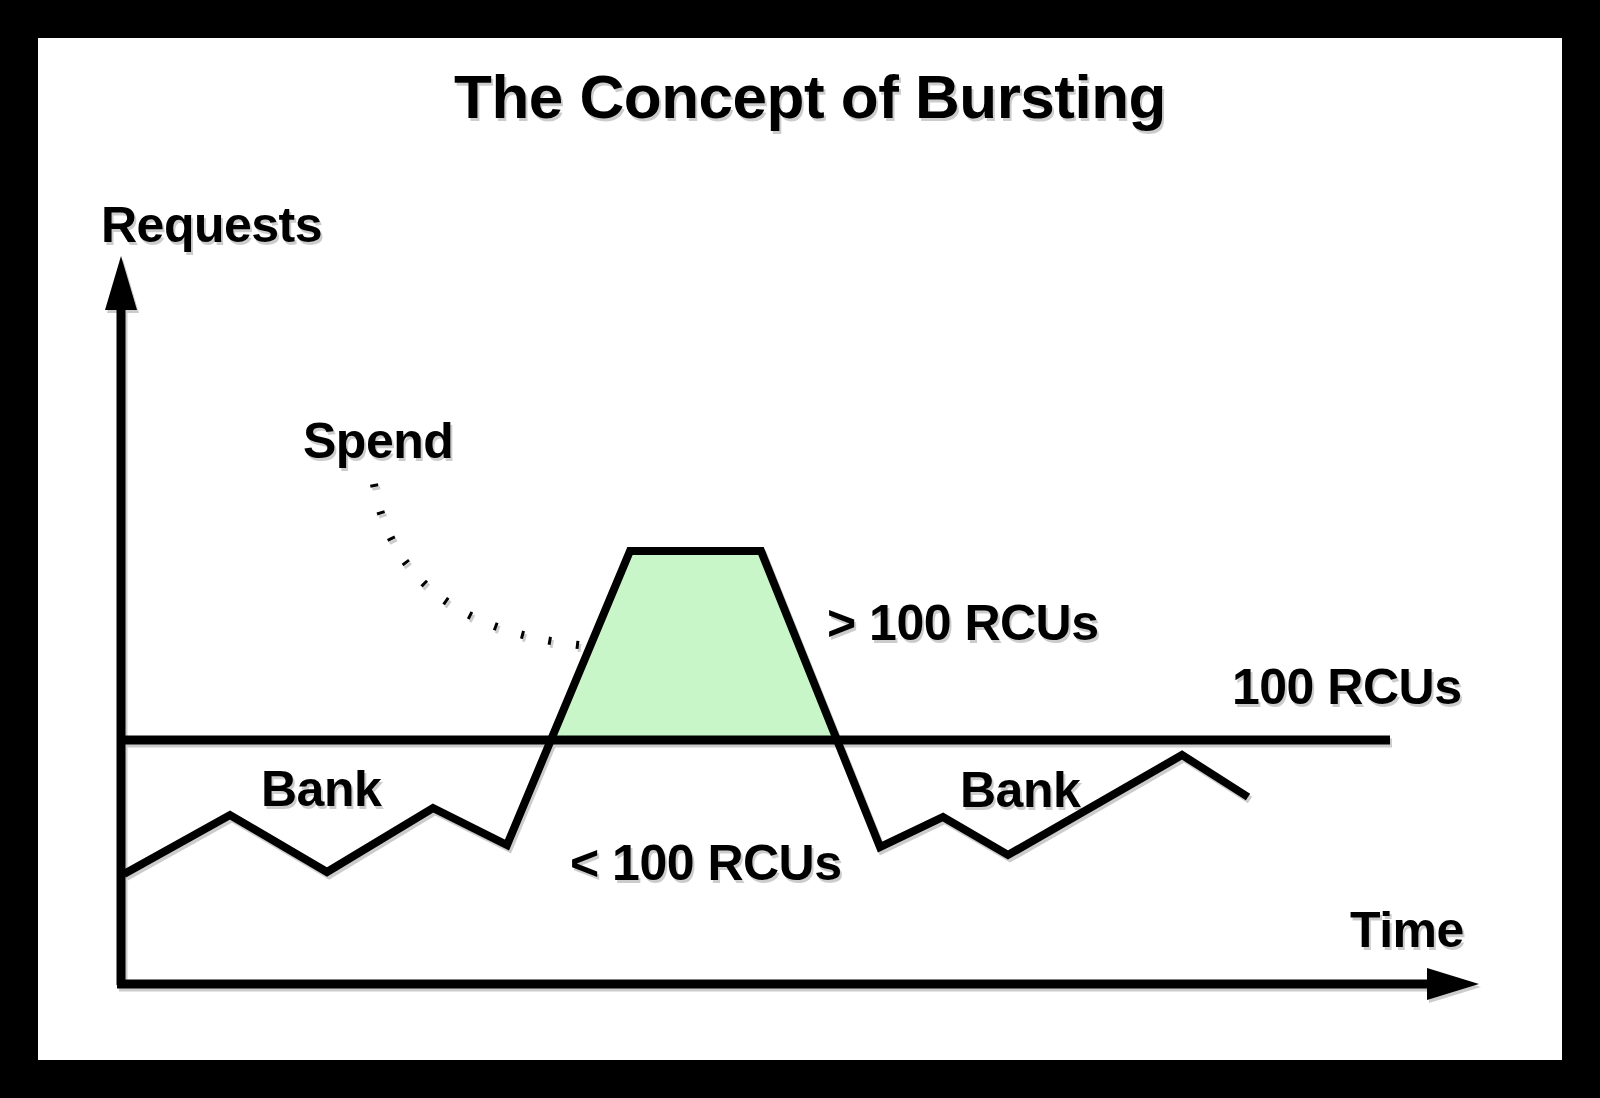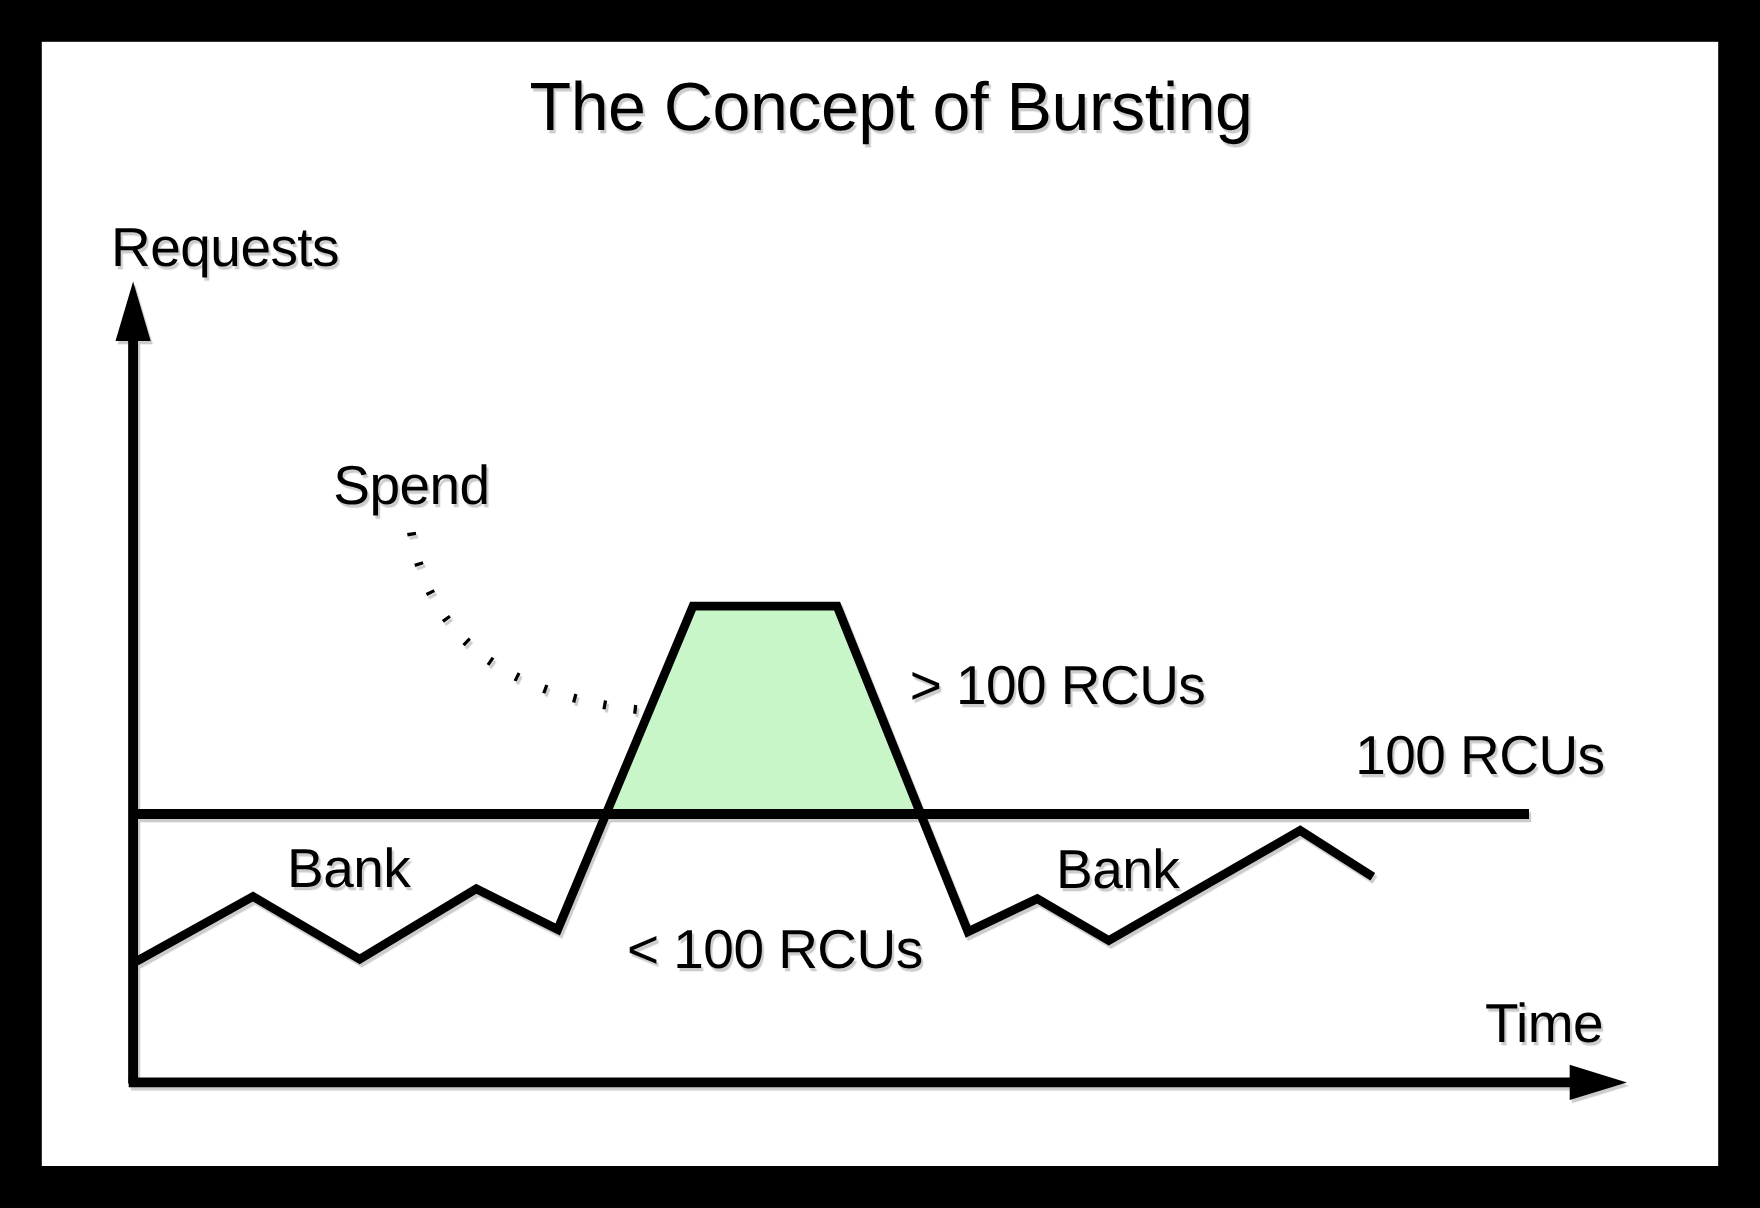--- a/index.html
+++ b/index.html
@@ -5,20 +5,21 @@
   html, body {
     margin: 0;
     padding: 0;
     background: #000000;
   }
   .stage {
     position: relative;
     width: 1600px;
     height: 1098px;
     overflow: hidden;
+    font-weight: bold;
   }
   svg {
     display: block;
     width: 100%;
     height: 100%;
   }
   .shapes {
     filter: drop-shadow(2px 3px 0.5px rgba(110,110,110,0.35));
   }
   text {

